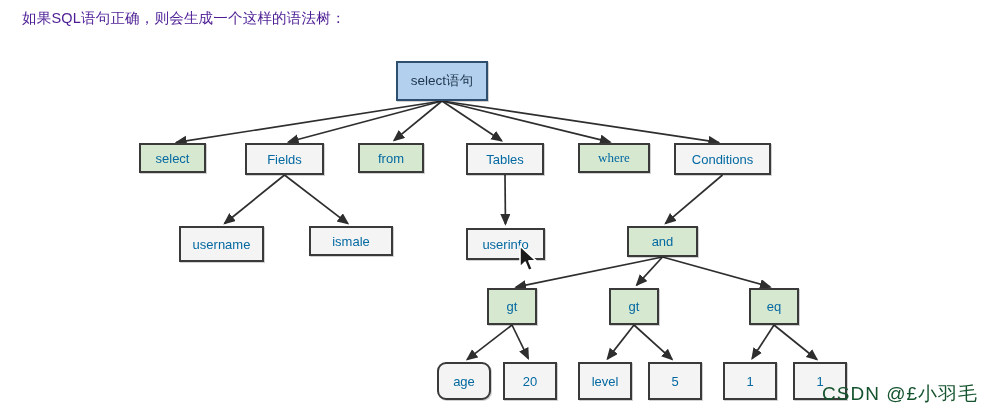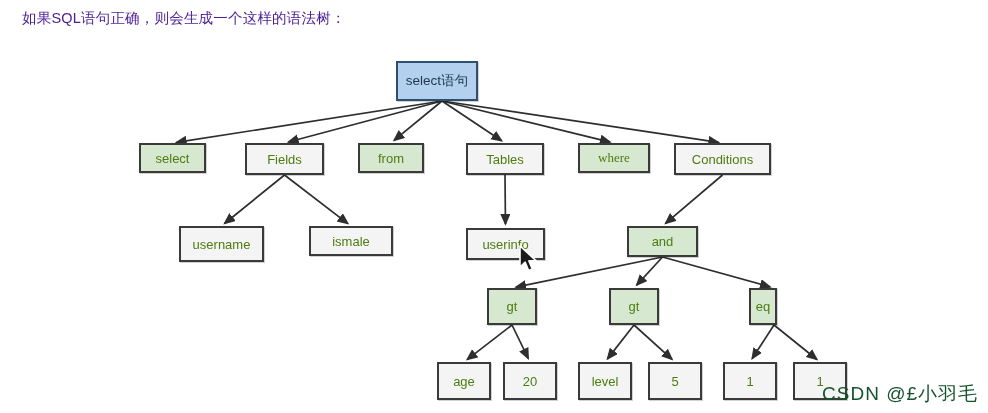--- a/index.html
+++ b/index.html
@@ -39,21 +39,21 @@
     pointer-events: none;
   }
   .node {
     position: absolute;
     box-sizing: border-box;
     border: 2px solid #3a3a3a;
     display: flex;
     align-items: center;
     justify-content: center;
     font-size: 13px;
-    color: #4d7c0f;
+    color: #0369a1;
     background: #f2f2f2;
     white-space: nowrap;
     box-shadow: 1px 1px 0 rgba(0,0,0,0.18);
   }
   .node.root {
     background: #b3d1ef;
     border-color: #2f4f6f;
     color: #20384f;
     font-size: 13.5px;
   }
@@ -105,35 +105,35 @@
         <line x1="662.5" y1="257" x2="770.1461760536835" y2="286.92853325259364" stroke="#2e2e2e" stroke-width="1.7" marker-end="url(#arrowhead)"></line>
         <line x1="512" y1="325" x2="467.1680407887877" y2="359.5579685586428" stroke="#2e2e2e" stroke-width="1.7" marker-end="url(#arrowhead)"></line>
         <line x1="512" y1="325" x2="528.2501371246028" y2="358.4030596450168" stroke="#2e2e2e" stroke-width="1.7" marker-end="url(#arrowhead)"></line>
         <line x1="634" y1="325" x2="607.4675266529068" y2="358.85177633939475" stroke="#2e2e2e" stroke-width="1.7" marker-end="url(#arrowhead)"></line>
         <line x1="634" y1="325" x2="672.0304275298054" y2="359.3201419171414" stroke="#2e2e2e" stroke-width="1.7" marker-end="url(#arrowhead)"></line>
         <line x1="774" y1="325" x2="752.1767644203961" y2="358.64415485188937" stroke="#2e2e2e" stroke-width="1.7" marker-end="url(#arrowhead)"></line>
         <line x1="774" y1="325" x2="816.8831461987503" y2="359.492965420734" stroke="#2e2e2e" stroke-width="1.7" marker-end="url(#arrowhead)"></line>
       </g>
   </svg>
   <div id="node-group">
-      <div class="node root" style="left: 396px; top: 61px; width: 82px; height: 40px;">select语句</div>
+      <div class="node root" style="left: 396px; top: 61px; width: 92px; height: 40px;">select语句</div>
       <div class="node terminal" style="left: 139px; top: 143px; width: 67px; height: 30px;">select</div>
       <div class="node plain" style="left: 245px; top: 143px; width: 79px; height: 32px;">Fields</div>
       <div class="node terminal" style="left: 358px; top: 143px; width: 66px; height: 30px;">from</div>
       <div class="node plain" style="left: 466px; top: 143px; width: 78px; height: 32px;">Tables</div>
       <div class="node terminal" style="left: 578px; top: 143px; width: 72px; height: 30px; font-family: Liberation Serif, serif;">where</div>
       <div class="node plain" style="left: 674px; top: 143px; width: 97px; height: 32px;">Conditions</div>
       <div class="node plain" style="left: 179px; top: 226px; width: 85px; height: 36px;">username</div>
       <div class="node plain" style="left: 309px; top: 226px; width: 84px; height: 30px;">ismale</div>
       <div class="node plain" style="left: 466px; top: 228px; width: 79px; height: 32px;">userinfo</div>
       <div class="node terminal" style="left: 627px; top: 226px; width: 71px; height: 31px;">and</div>
       <div class="node terminal" style="left: 487px; top: 288px; width: 50px; height: 37px;">gt</div>
       <div class="node terminal" style="left: 609px; top: 288px; width: 50px; height: 37px;">gt</div>
-      <div class="node terminal" style="left: 749px; top: 288px; width: 28px; height: 37px;">eq</div>
-      <div class="node plain" style="left: 437px; top: 362px; width: 54px; height: 38px;">age</div>
+      <div class="node terminal" style="left: 749px; top: 288px; width: 50px; height: 37px;">eq</div>
+      <div class="node plain" style="left: 437px; top: 362px; width: 54px; height: 38px; border-radius: 9px;">age</div>
       <div class="node plain" style="left: 503px; top: 362px; width: 54px; height: 38px;">20</div>
       <div class="node plain" style="left: 578px; top: 362px; width: 54px; height: 38px;">level</div>
       <div class="node plain" style="left: 648px; top: 362px; width: 54px; height: 38px;">5</div>
       <div class="node plain" style="left: 723px; top: 362px; width: 54px; height: 38px;">1</div>
       <div class="node plain" style="left: 793px; top: 362px; width: 54px; height: 38px;">1</div>
     </div>
 </div>
 
 <svg id="cursor" width="22" height="30" viewBox="0 0 22 30" style="left: 518px; top: 245px;">
   <path d="M2,1 L2,22 L7.2,17.2 L10.6,25.5 L14.3,24 L10.9,15.9 L18,15.6 Z" fill="#1a1a1a" stroke="#ffffff" stroke-width="1.6" stroke-linejoin="round"></path>

